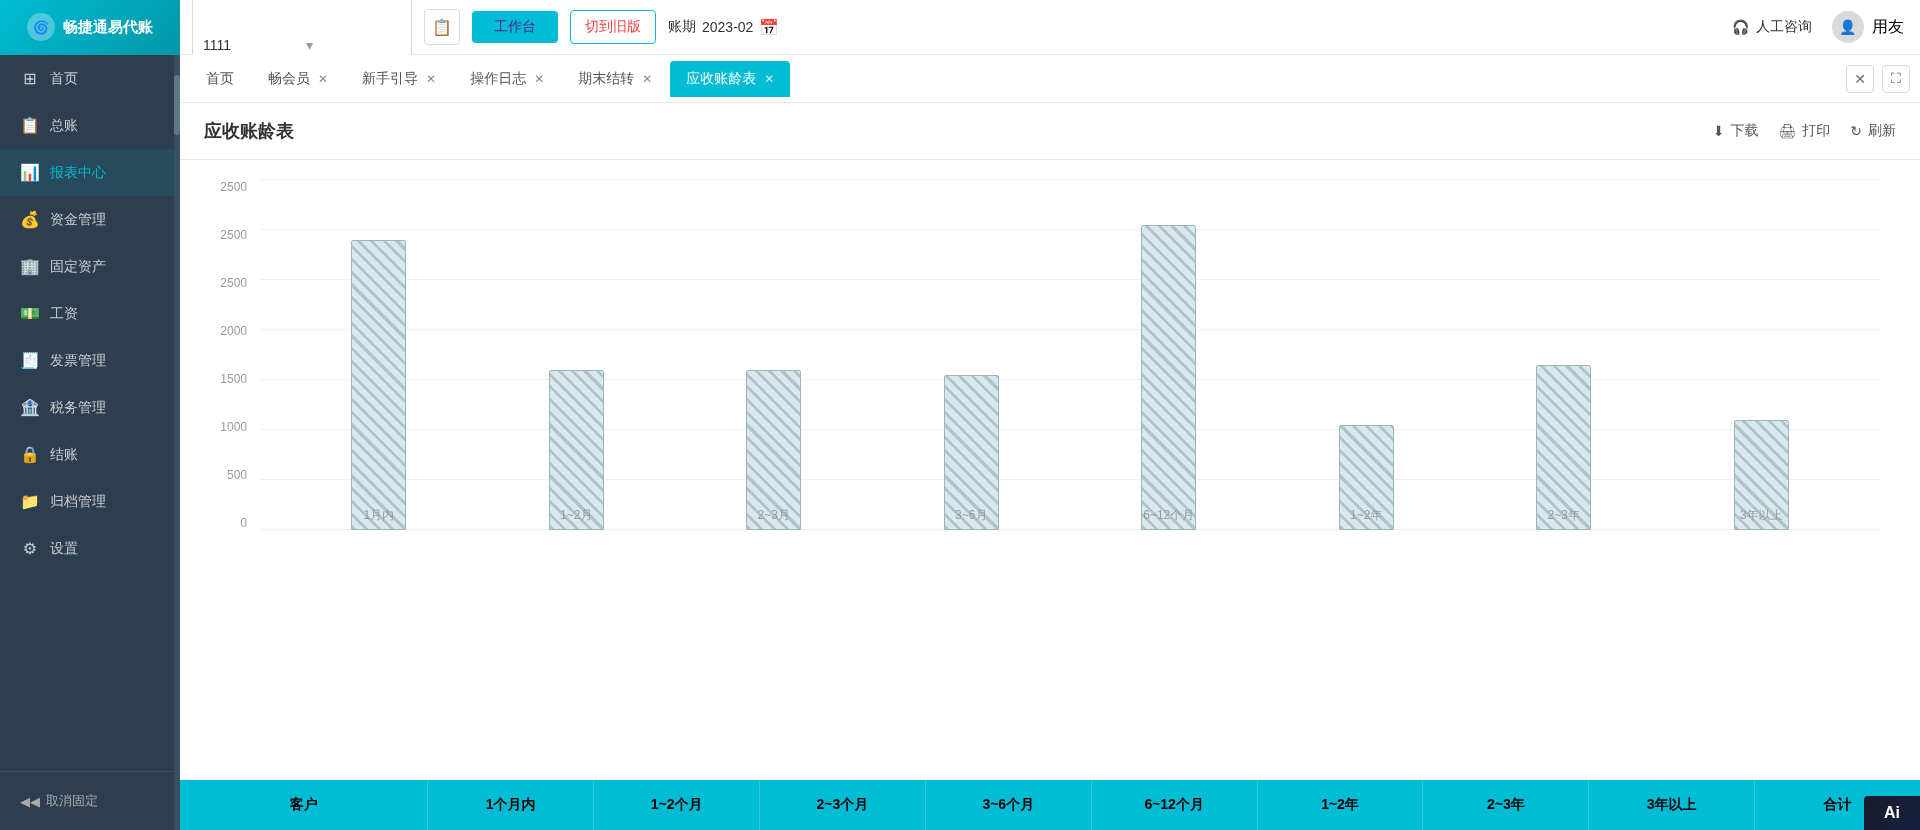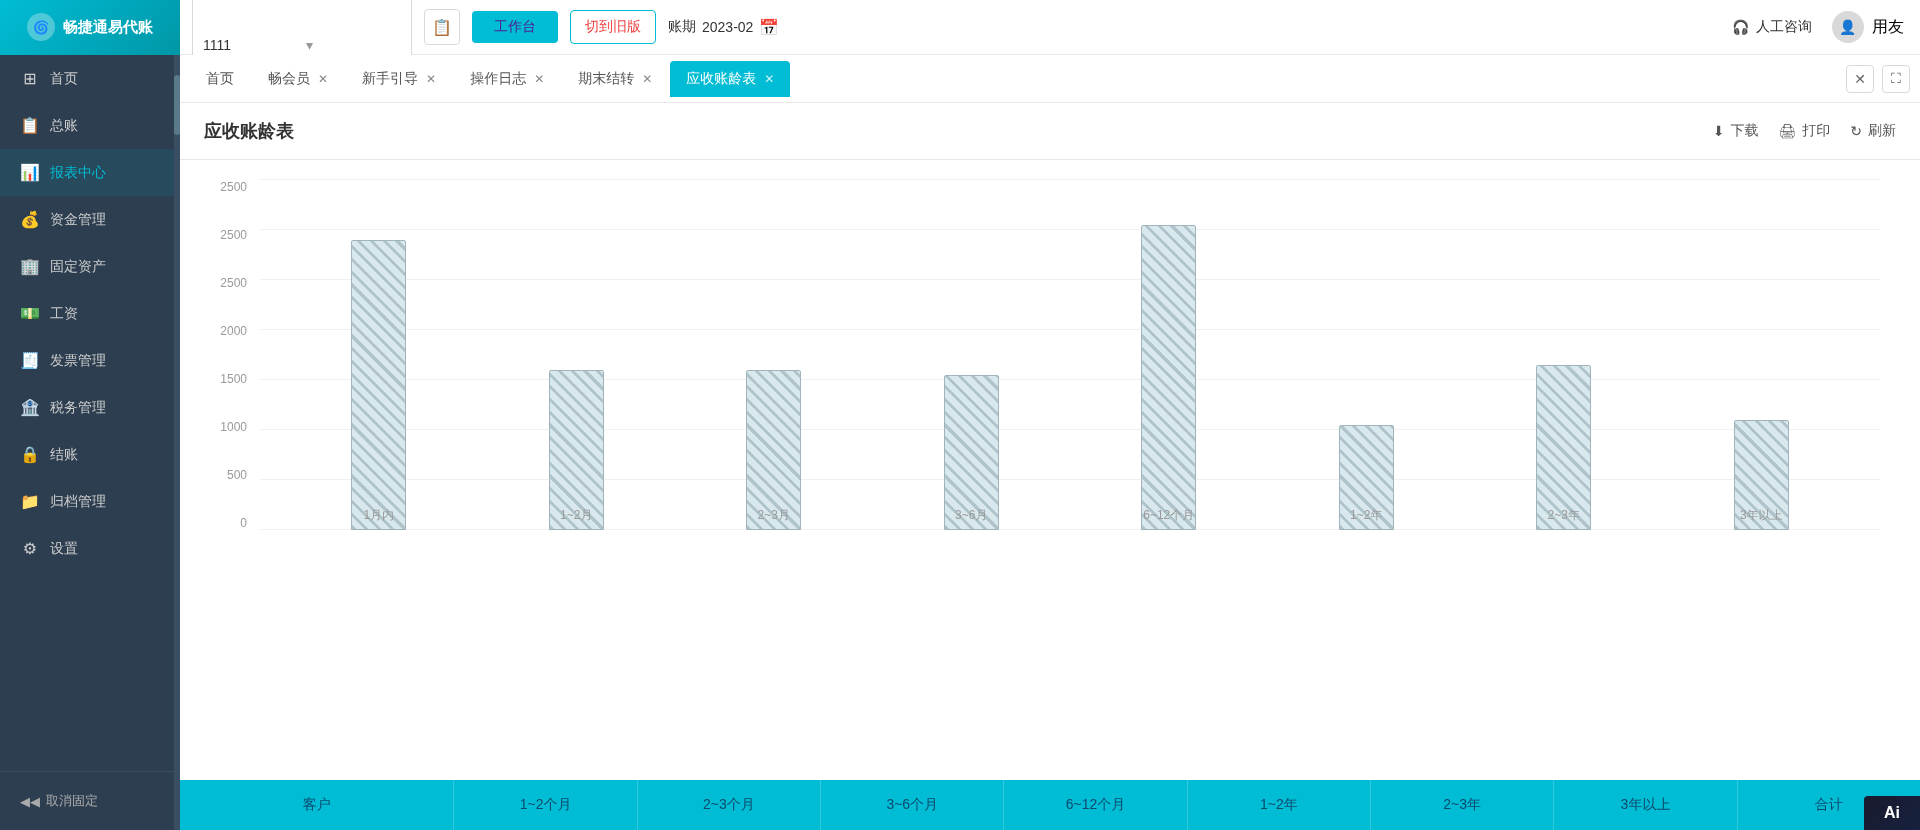--- a/index.html
+++ b/index.html
@@ -361,24 +361,24 @@
       background: #00bcd4;
       display: flex;
       height: 50px;
       flex-shrink: 0;
     }
     .th-cell {
       flex: 1;
       display: flex;
       align-items: center;
       justify-content: center;
-      color: #0c4a6e;
+      color: #000000;
       font-size: 14px;
       border-right: 1px solid rgba(255,255,255,0.2);
-      font-weight: 400;
+      font-weight: 700;
     }
     .th-cell:first-child { flex: 1.5; }
     .th-cell:last-child { border-right: none; }
 
     
     .ai-badge {
       position: fixed;
       bottom: 0;
       right: 0;
       background: linear-gradient(135deg, #1a1a2e, #16213e);
@@ -605,20 +605,23 @@
             </div>
           </div>
         </div>
       </div>
 
       <div class="table-header-bar">
         <div class="th-cell">
           <span>客户</span>
         </div>
         <div class="th-cell">
+          <span>1个月内</span>
+        </div>
+        <div class="th-cell">
           <span>1~2个月</span>
         </div>
         <div class="th-cell">
           <span>2~3个月</span>
         </div>
         <div class="th-cell">
           <span>3~6个月</span>
         </div>
         <div class="th-cell">
           <span>6~12个月</span>

